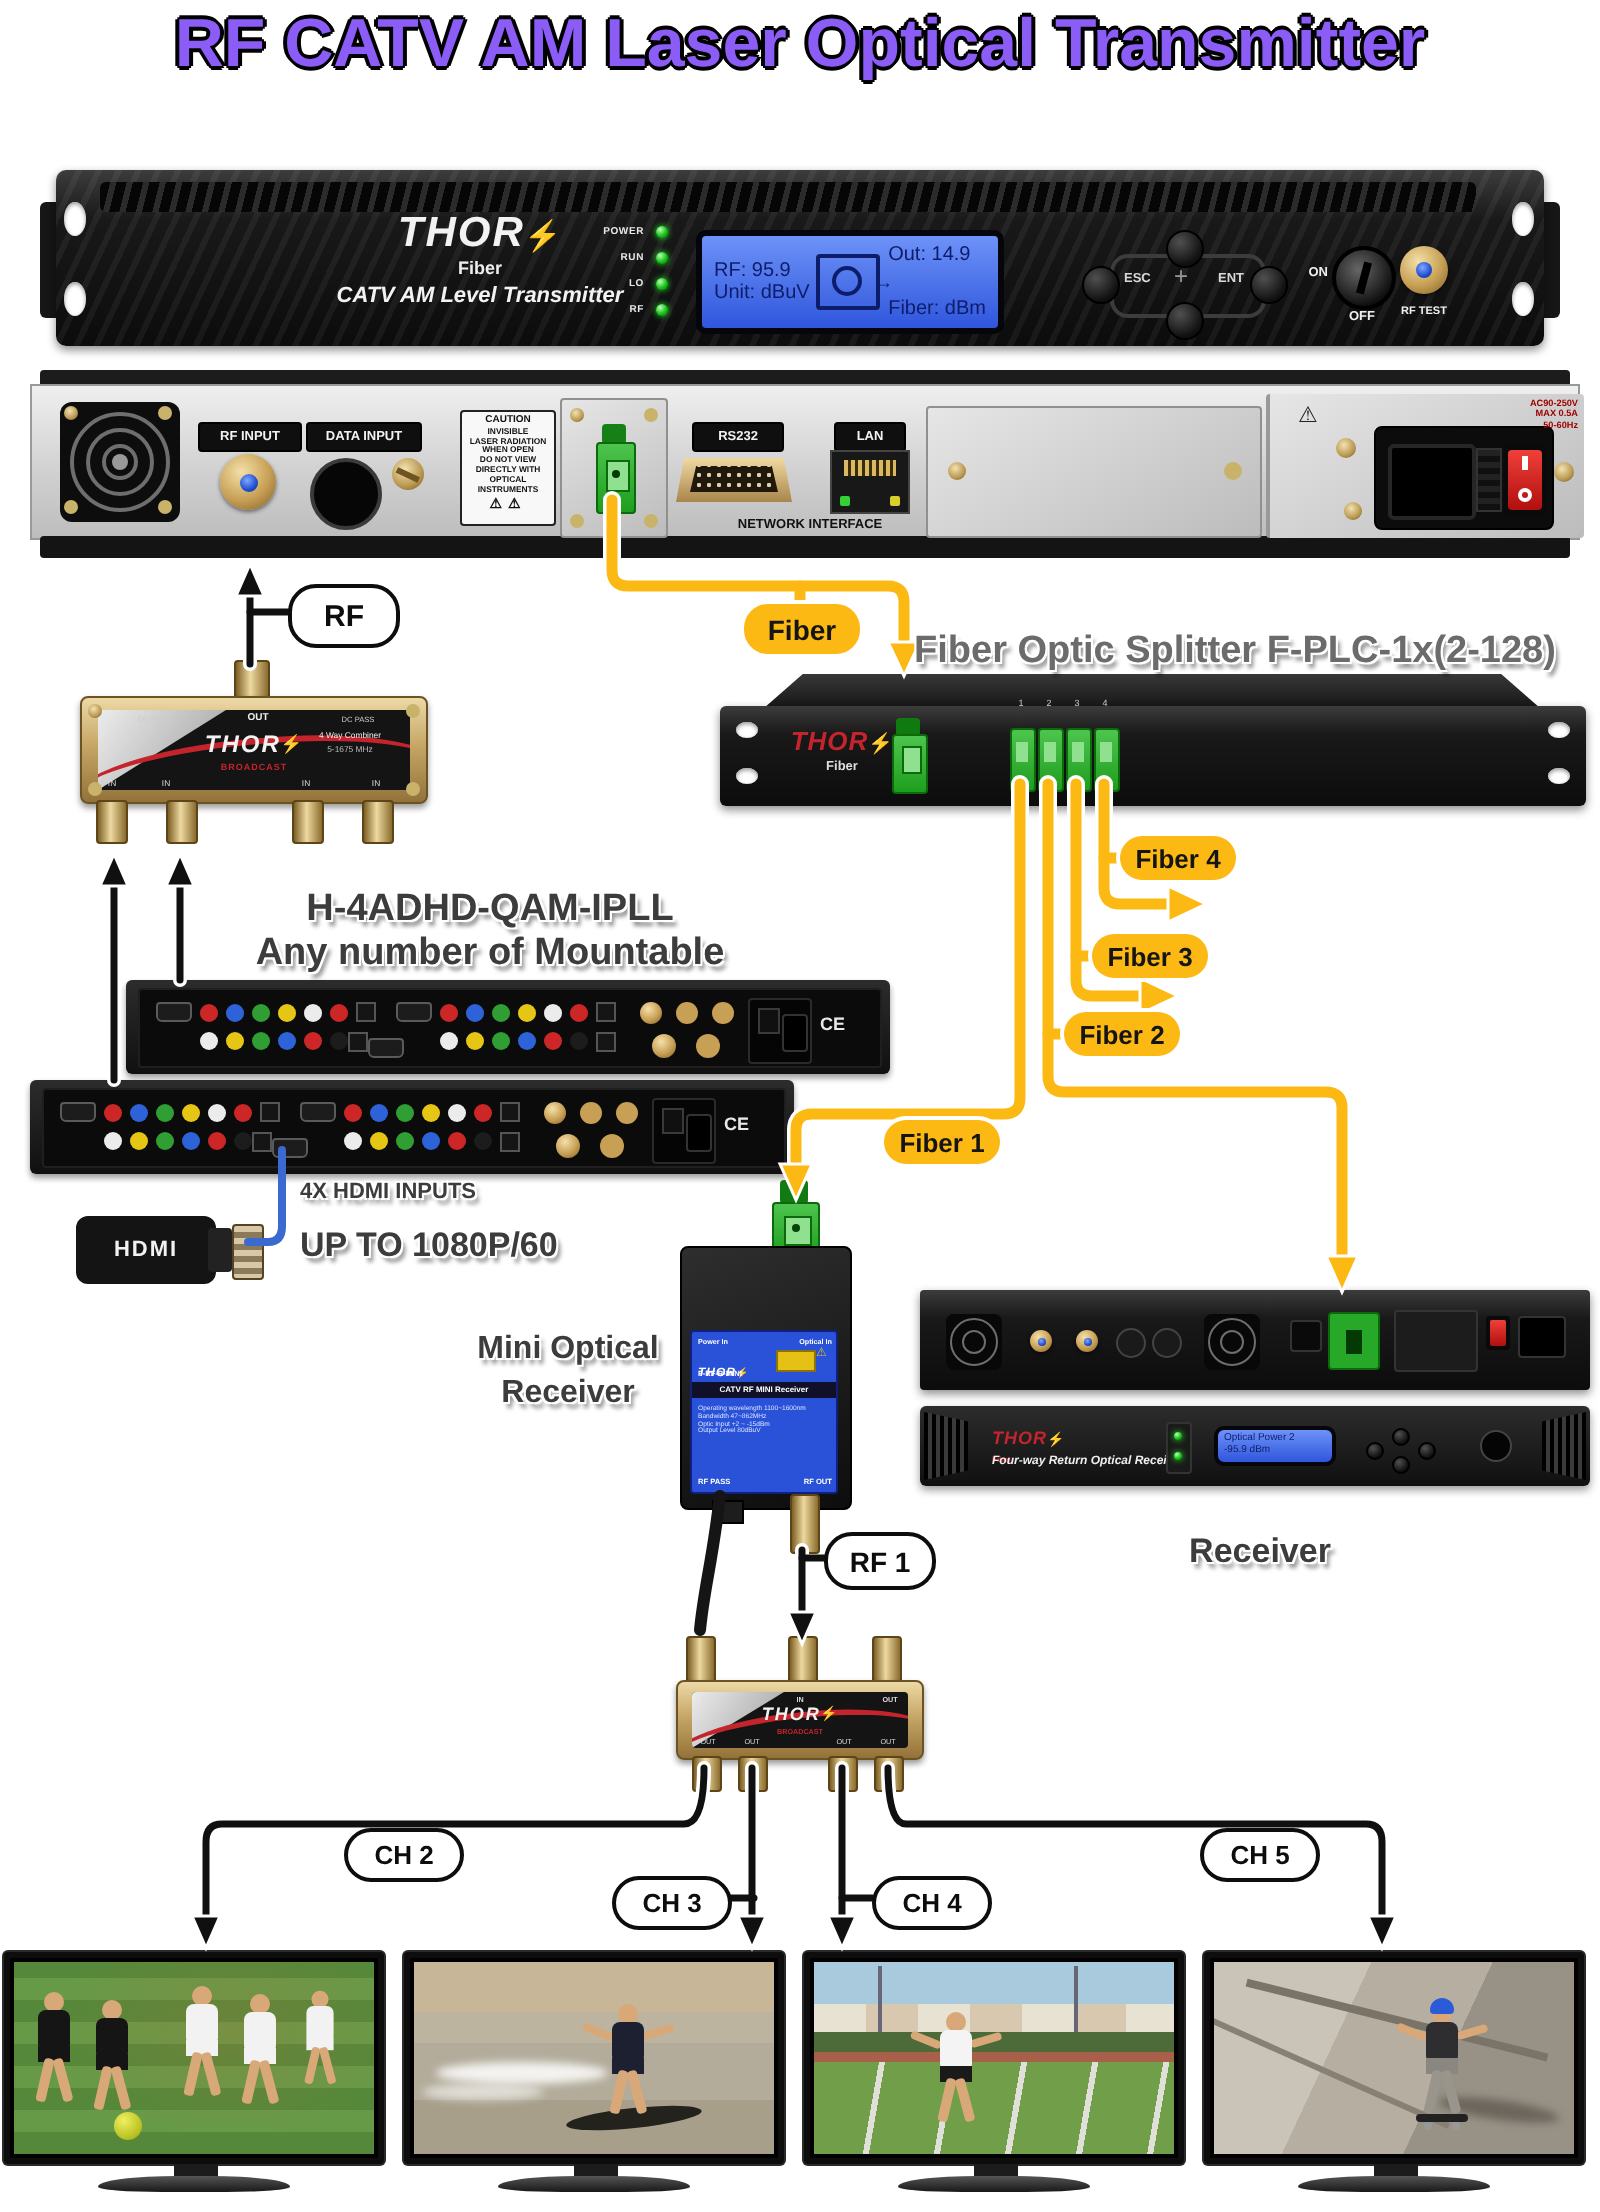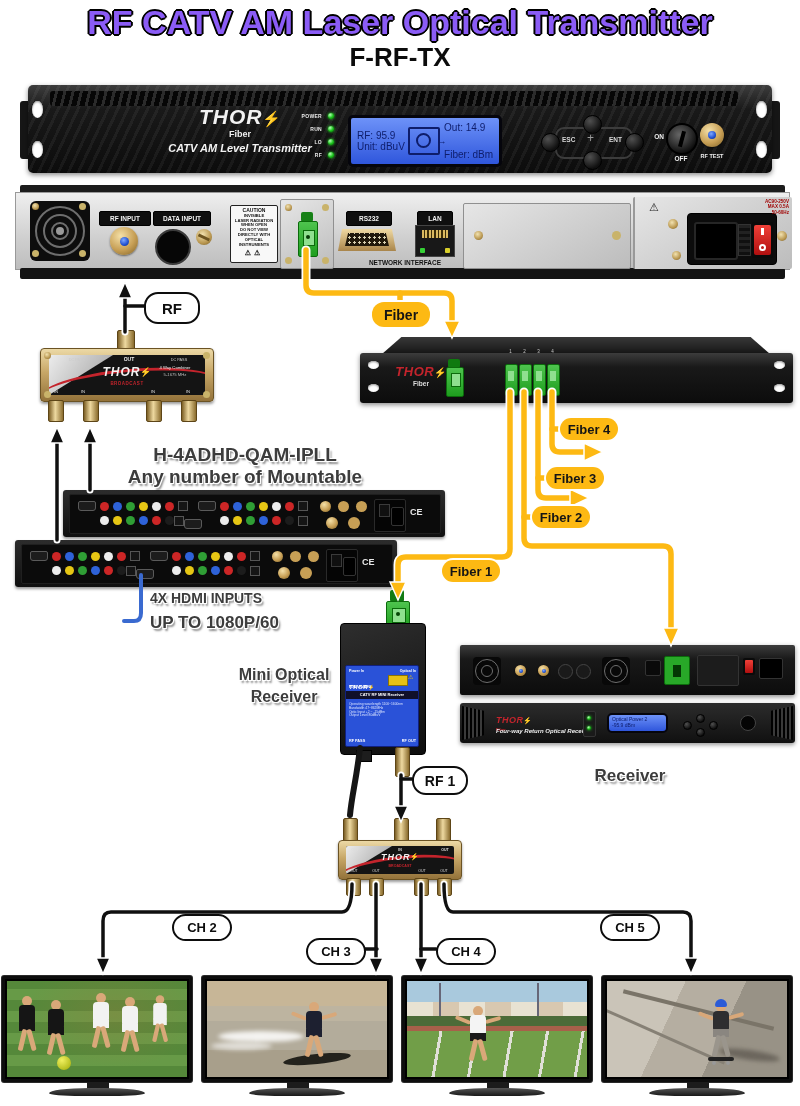--- a/index.html
+++ b/index.html
@@ -305,20 +305,25 @@
       <div class="abs fcon" style="left:250px;top:6px;width:11px;height:11px;box-shadow:18px 0 0 #c79f55,36px 0 0 #c79f55;"></div>
       <div class="abs fcon" style="left:256px;top:22px;width:12px;height:12px;box-shadow:22px 0 0 #c79f55;"></div>
       <div class="abs" style="left:304px;top:4px;width:30px;height:31px;background:#050505;border:1px solid #2a2a2a;border-radius:2px;">
         <div class="abs" style="left:4px;top:4px;width:9px;height:11px;background:#101010;border:1px solid #3a3a3a;"></div>
         <div class="abs" style="left:16px;top:7px;width:11px;height:17px;background:#000;border:1px solid #333;border-radius:2px;"></div>
       </div>
       <div class="abs" style="left:340px;top:12px;font-size:9px;font-weight:bold;color:#e8e8e8;">CE</div>
     </div>
   </div>
 
+  <div class="abs" style="left:38px;top:598px;width:95px;height:54px;">
+    <div class="abs ctr" style="left:0;top:10px;width:70px;height:34px;background:#141414;border-radius:6px;color:#f2f2f2;font-weight:bold;font-size:11px;letter-spacing:1px;">HDMI</div>
+    <div class="abs" style="left:66px;top:16px;width:12px;height:22px;background:#222;border-radius:2px;"></div>
+    <div class="abs" style="left:78px;top:14px;width:14px;height:26px;background:repeating-linear-gradient(180deg,#d8c8a8 0 3px,#8a7a5a 3px 6px);border:1px solid #554422;border-radius:2px;"></div>
+  </div>
 
   <div class="abs" style="left:340px;top:590px;width:92px;height:200px;">
     <div class="abs" style="left:50px;top:0;width:14px;height:12px;background:#127a12;border-radius:2px;"></div>
     <div class="abs scgreen" style="left:46px;top:11px;width:22px;height:26px;">
       <div class="abs" style="left:5px;top:6px;width:12px;height:13px;background:#8fe08f;border:1px solid #0b6b0b;"></div>
       <div class="abs" style="left:9px;top:10px;width:4px;height:4px;background:#054505;border-radius:50%;"></div>
     </div>
     <div class="abs" style="left:0;top:33px;width:84px;height:130px;background:linear-gradient(160deg,#2e2e2e,#0d0d0d);border-radius:4px;border:1px solid #000;"></div>
     <div class="abs tiny" style="left:5px;top:75px;width:74px;height:82px;background:#2a52d8;border-radius:2px;border:1px solid #102080;box-sizing:border-box;">
       <div class="abs" style="left:3px;top:3px;font-size:3.6px;font-weight:bold;color:#fff;">Power In</div>
@@ -589,30 +594,30 @@
       <polygon fill="#101010" points="394,806 408,806 401,822"></polygon>
       <polygon fill="#101010" points="96,958 110,958 103,974"></polygon>
       <polygon fill="#101010" points="369,958 383,958 376,974"></polygon>
       <polygon fill="#101010" points="414,958 428,958 421,974"></polygon>
       <polygon fill="#101010" points="684,958 698,958 691,974"></polygon>
     </g>
   </svg>
 
   <div class="abs lbls" style="left:0;top:0;width:800px;height:1106px;pointer-events:none;">
     <div class="abs h-green ctr" style="left:0;top:2px;width:800px;height:40px;font-size:34px;">RF CATV AM Laser Optical Transmitter</div>
-    <div class="abs h-sub ctr" style="left:0;top:42px;width:800px;height:30px;font-size:26px;">F-RF-TX</div>
     <div class="abs pillw" style="left:144px;top:292px;width:52px;height:28px;font-size:15px;">RF</div>
     <div class="abs pilly" style="left:372px;top:302px;width:58px;height:25px;font-size:14px;">Fiber</div>
+    <div class="abs h3d h3d-lite ctr" style="left:440px;top:314px;width:355px;height:24px;font-size:19px;">Fiber Optic Splitter F-PLC-1x(2-128)</div>
     <div class="abs h3d ctr" style="left:95px;top:444px;width:300px;height:22px;font-size:19px;">H-4ADHD-QAM-IPLL</div>
     <div class="abs h3d ctr" style="left:75px;top:466px;width:340px;height:22px;font-size:19px;">Any number of Mountable</div>
     <div class="abs pilly" style="left:560px;top:418px;width:58px;height:22px;font-size:13px;">Fiber 4</div>
     <div class="abs pilly" style="left:546px;top:467px;width:58px;height:22px;font-size:13px;">Fiber 3</div>
     <div class="abs pilly" style="left:532px;top:506px;width:58px;height:22px;font-size:13px;">Fiber 2</div>
     <div class="abs pilly" style="left:442px;top:560px;width:58px;height:22px;font-size:13px;">Fiber 1</div>
-    <div class="abs h3d" style="left:150px;top:590px;font-size:14px;">4X HDMI INPUTS</div>
+    <div class="abs h3d" style="left:150px;top:590px;font-size:11px;">4X HDMI INPUTS</div>
     <div class="abs h3d" style="left:150px;top:613px;font-size:17px;">UP TO 1080P/60</div>
     <div class="abs h3d ctr" style="left:225px;top:664px;width:118px;height:22px;font-size:16px;">Mini Optical</div>
     <div class="abs h3d ctr" style="left:225px;top:686px;width:118px;height:22px;font-size:16px;">Receiver</div>
     <div class="abs h3d ctr" style="left:545px;top:765px;width:170px;height:22px;font-size:17px;">Receiver</div>
     <div class="abs pillw" style="left:412px;top:766px;width:52px;height:25px;font-size:14px;border-width:2px;">RF 1</div>
     <div class="abs pillw" style="left:172px;top:914px;width:56px;height:23px;font-size:13px;border-width:2px;">CH 2</div>
     <div class="abs pillw" style="left:306px;top:938px;width:56px;height:23px;font-size:13px;border-width:2px;">CH 3</div>
     <div class="abs pillw" style="left:436px;top:938px;width:56px;height:23px;font-size:13px;border-width:2px;">CH 4</div>
     <div class="abs pillw" style="left:600px;top:914px;width:56px;height:23px;font-size:13px;border-width:2px;">CH 5</div>
   </div>

